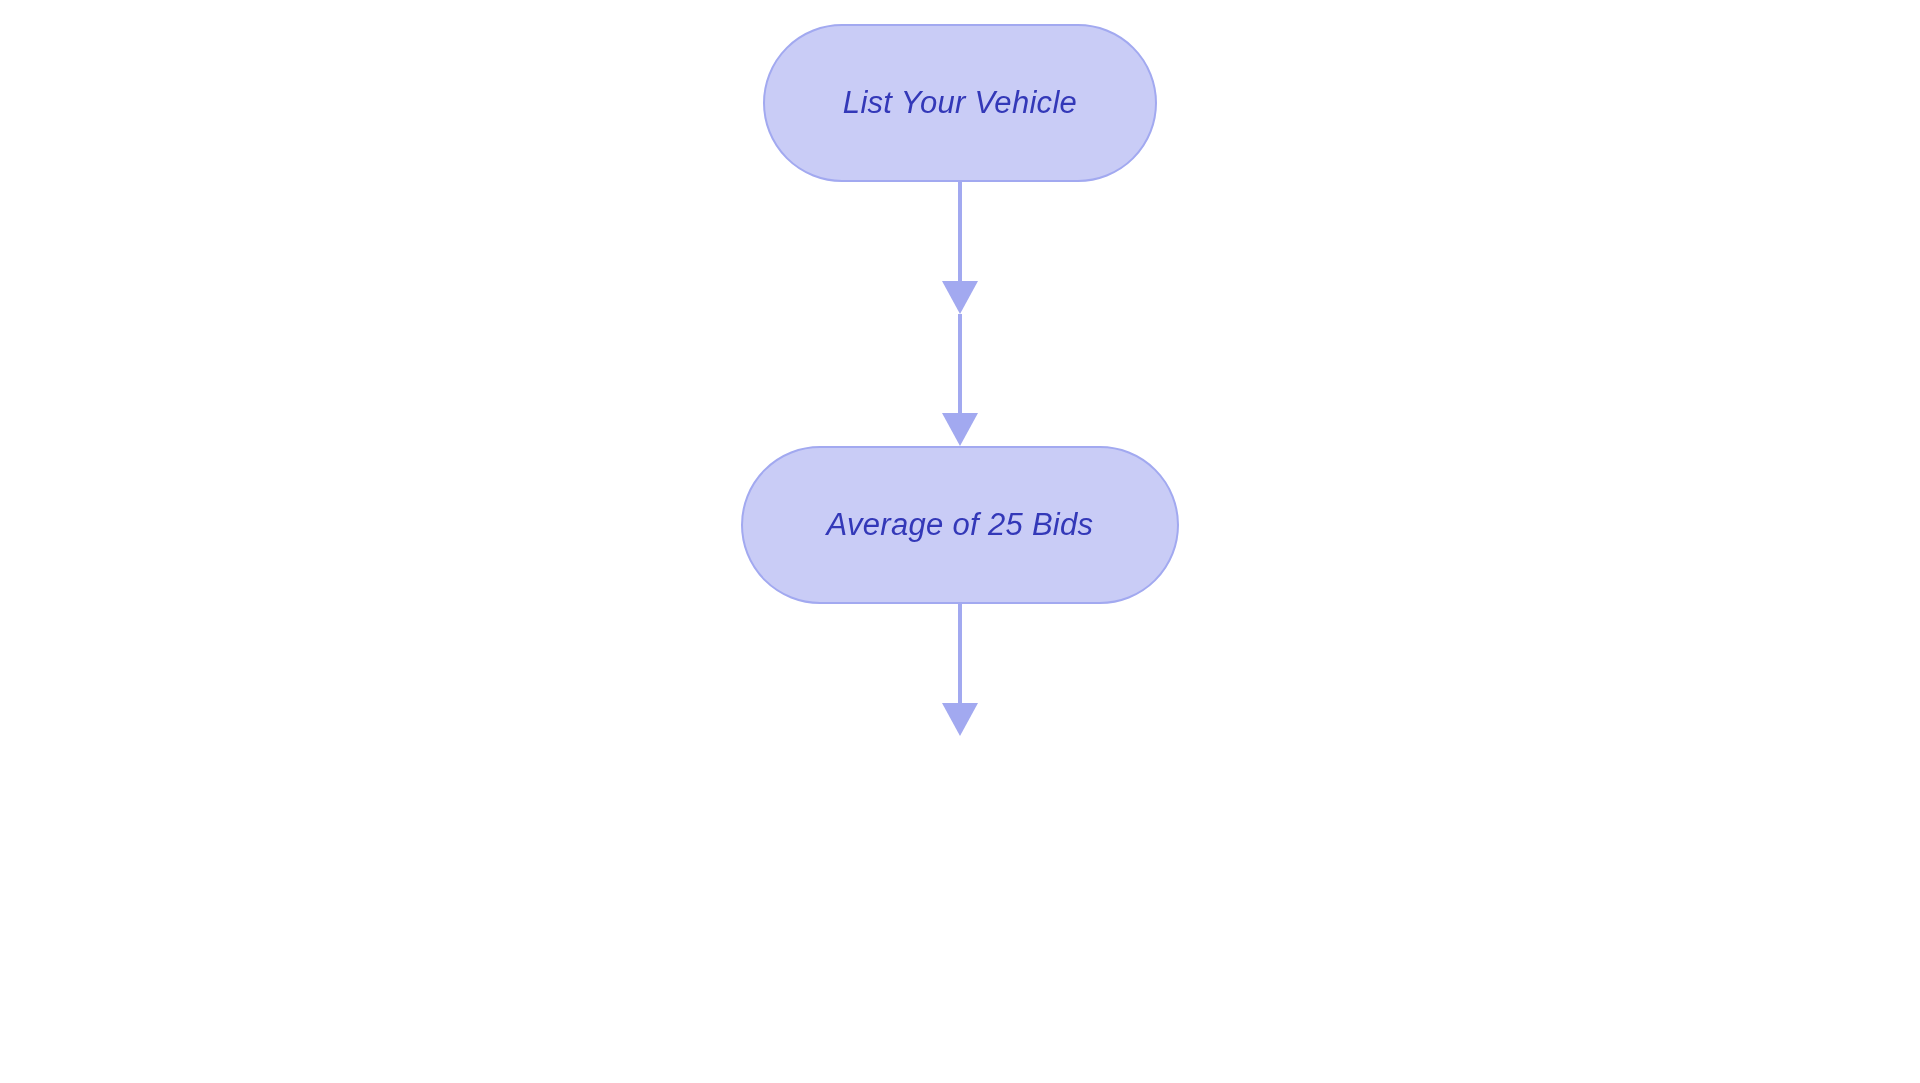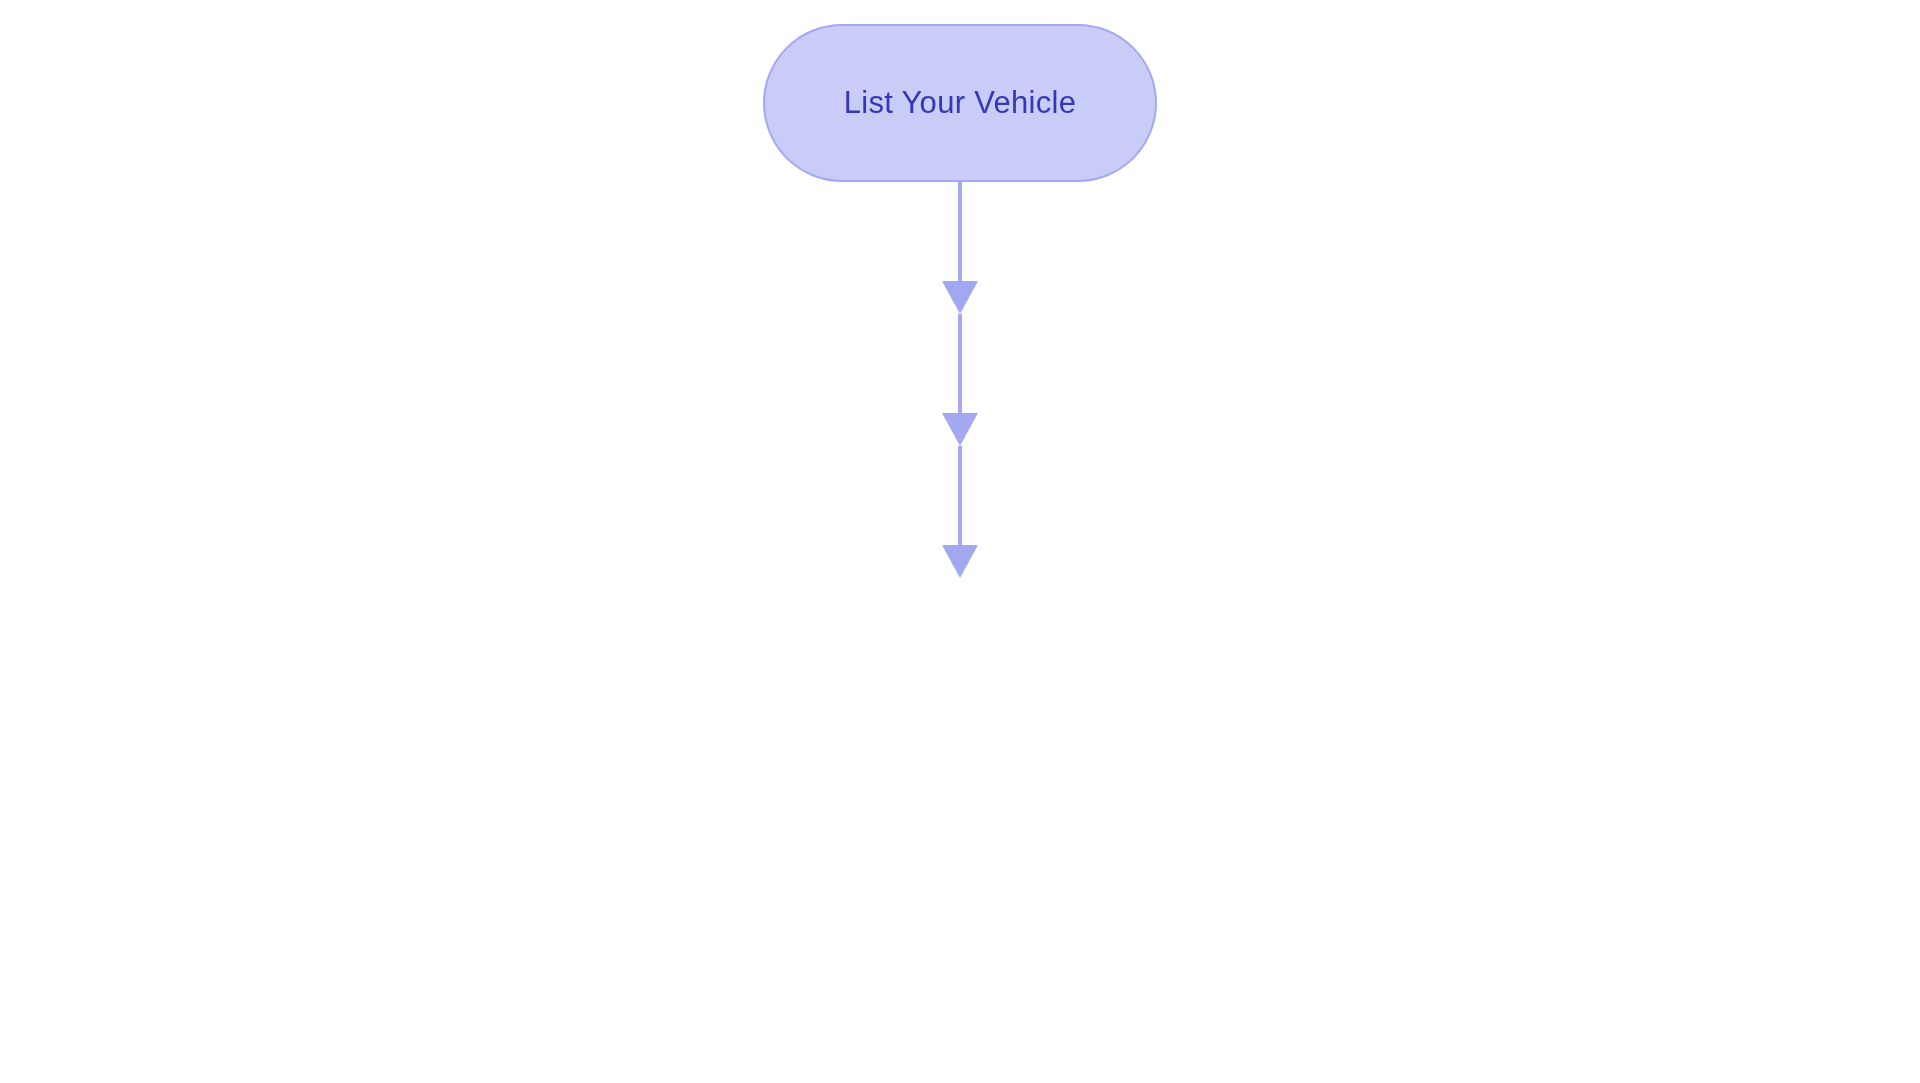--- a/index.html
+++ b/index.html
@@ -15,20 +15,21 @@
     font-family: "Liberation Sans", "DejaVu Sans", sans-serif;
     width: 1920px;
     height: 1083px;
     overflow: hidden;
   }
   .canvas {
     position: relative;
     width: 1920px;
     height: 1083px;
     background: var(--canvas-bg);
+    font-style: italic;
   }
   .flow {
     position: absolute;
     left: 0;
     top: 24px;
     width: 100%;
     display: flex;
     flex-direction: column;
     align-items: center;
   }
@@ -91,20 +92,23 @@
       <div class="shaft"></div>
       <div class="head"></div>
     </div>
 
 
     <div class="arrow">
       <div class="shaft"></div>
       <div class="head"></div>
     </div>
 
+    <div class="node node-3">
+      <span>Average of 25 Bids</span>
+    </div>
 
     <div class="arrow">
       <div class="shaft"></div>
       <div class="head"></div>
     </div>
 
 
   </div>
 </div>
 

